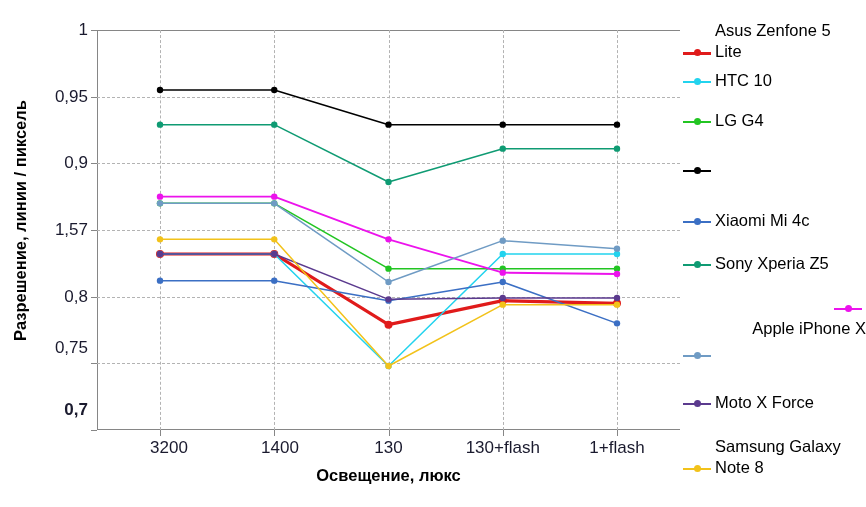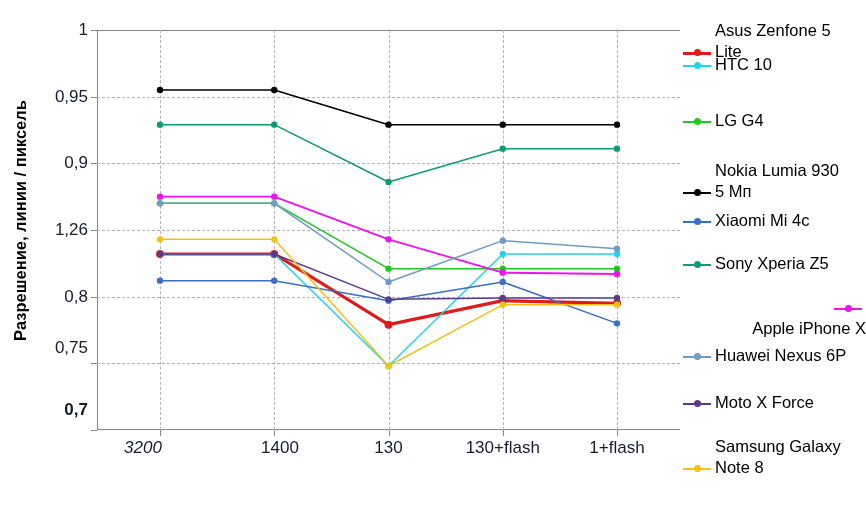--- a/index.html
+++ b/index.html
@@ -261,79 +261,78 @@
           <polyline points="63,209.33333333333331 177.25,209.33333333333331 291.5,335.99999999999994 405.75,274.6666666666666 520,274.6666666666666" fill="none" stroke="#f2c21a" stroke-width="1.5" stroke-linejoin="round" stroke-linecap="round"></polyline>
           <circle cx="63" cy="209.33333333333331" r="3.2" fill="#f2c21a"></circle>
           <circle cx="177.25" cy="209.33333333333331" r="3.2" fill="#f2c21a"></circle>
           <circle cx="291.5" cy="335.99999999999994" r="3.2" fill="#f2c21a"></circle>
           <circle cx="405.75" cy="274.6666666666666" r="3.2" fill="#f2c21a"></circle>
           <circle cx="520" cy="274.6666666666666" r="3.2" fill="#f2c21a"></circle>
         </g>
       </svg>
     <div id="xticks-layer">
         <div class="xtick-mark" style="left: 63px;"></div>
-        <div class="xtick-label" style="left: 46px; font-style: italic;">3200</div>
+        <div class="xtick-label" style="left: 72px;">3200</div>
         <div class="xtick-mark" style="left: 177.25px;"></div>
         <div class="xtick-label" style="left: 183px;">1400</div>
         <div class="xtick-mark" style="left: 291.5px;"></div>
         <div class="xtick-label" style="left: 291.5px; text-align: center;">130</div>
         <div class="xtick-mark" style="left: 405.75px;"></div>
         <div class="xtick-label" style="left: 405.75px;">130+flash</div>
         <div class="xtick-mark" style="left: 520px;"></div>
         <div class="xtick-label" style="left: 520px;">1+flash</div>
       </div>
     <div id="yticks-layer">
         <div class="ytick-mark" style="top: 400px;"></div>
         <div class="ytick-label" style="top: 380px; font-weight: bold;">0,7</div>
         <div class="ytick-mark" style="top: 333.333px;"></div>
         <div class="ytick-label" style="top: 318px;">0,75</div>
         <div class="ytick-mark" style="top: 266.667px;"></div>
         <div class="ytick-label" style="top: 266.667px;">0,8</div>
         <div class="ytick-mark" style="top: 200px;"></div>
-        <div class="ytick-label" style="top: 200px;">1,26</div>
+        <div class="ytick-label" style="top: 200px;">1,57</div>
         <div class="ytick-mark" style="top: 133.333px;"></div>
         <div class="ytick-label" style="top: 133.333px;">0,9</div>
         <div class="ytick-mark" style="top: 66.6667px;"></div>
         <div class="ytick-label" style="top: 66.6667px;">0,95</div>
         <div class="ytick-mark" style="top: 0px;"></div>
         <div class="ytick-label" style="top: 0px;">1</div>
       </div>
   </div>
 
+  <div class="xlabel">Освещение, люкс</div>
 
   <div class="legend" id="legend">
       <div class="legend-item" style="top: 12px;">
         <span class="legend-swatch">
           <span class="lg-line" style="background: rgb(224, 27, 27); height: 3px;"></span>
           <span class="lg-dot" style="background: rgb(224, 27, 27);"></span>
         </span>
         <span class="legend-label">Asus Zenfone 5
 Lite</span>
       </div>
-      <div class="legend-item" style="top: 46px;">
+      <div class="legend-item" style="top: 62px;">
         <span class="legend-swatch">
           <span class="lg-line" style="background: rgb(34, 211, 238); height: 2px;"></span>
           <span class="lg-dot" style="background: rgb(34, 211, 238);"></span>
         </span>
         <span class="legend-label">HTC 10</span>
       </div>
       <div class="legend-item" style="top: 102px;">
         <span class="legend-swatch">
           <span class="lg-line" style="background: rgb(34, 197, 34); height: 2px;"></span>
           <span class="lg-dot" style="background: rgb(34, 197, 34);"></span>
         </span>
         <span class="legend-label">LG G4</span>
       </div>
       <div class="legend-item" style="top: 152px;">
         <span class="legend-swatch">
           <span class="lg-line" style="background: rgb(0, 0, 0); height: 2px;"></span>
           <span class="lg-dot" style="background: rgb(0, 0, 0);"></span>
         </span>
-        <span class="legend-label">Nokia Lumia 930
-5 Мп</span>
       </div>
       <div class="legend-item" style="top: 202px;">
         <span class="legend-swatch">
           <span class="lg-line" style="background: rgb(59, 111, 196); height: 2px;"></span>
           <span class="lg-dot" style="background: rgb(59, 111, 196);"></span>
         </span>
         <span class="legend-label">Xiaomi Mi 4c</span>
       </div>
       <div class="legend-item" style="top: 245px;">
         <span class="legend-swatch">
@@ -347,21 +346,20 @@
           <span class="lg-line" style="background: rgb(236, 19, 236); height: 2px;"></span>
           <span class="lg-dot" style="background: rgb(236, 19, 236);"></span>
         </span>
         <span class="legend-label">Apple iPhone X</span>
       </div>
       <div class="legend-item" style="top: 337px;">
         <span class="legend-swatch">
           <span class="lg-line" style="background: rgb(111, 155, 196); height: 2px;"></span>
           <span class="lg-dot" style="background: rgb(111, 155, 196);"></span>
         </span>
-        <span class="legend-label">Huawei Nexus 6P</span>
       </div>
       <div class="legend-item" style="top: 384px;">
         <span class="legend-swatch">
           <span class="lg-line" style="background: rgb(91, 58, 142); height: 2px;"></span>
           <span class="lg-dot" style="background: rgb(91, 58, 142);"></span>
         </span>
         <span class="legend-label">Moto X Force</span>
       </div>
       <div class="legend-item" style="top: 428px;">
         <span class="legend-swatch">

